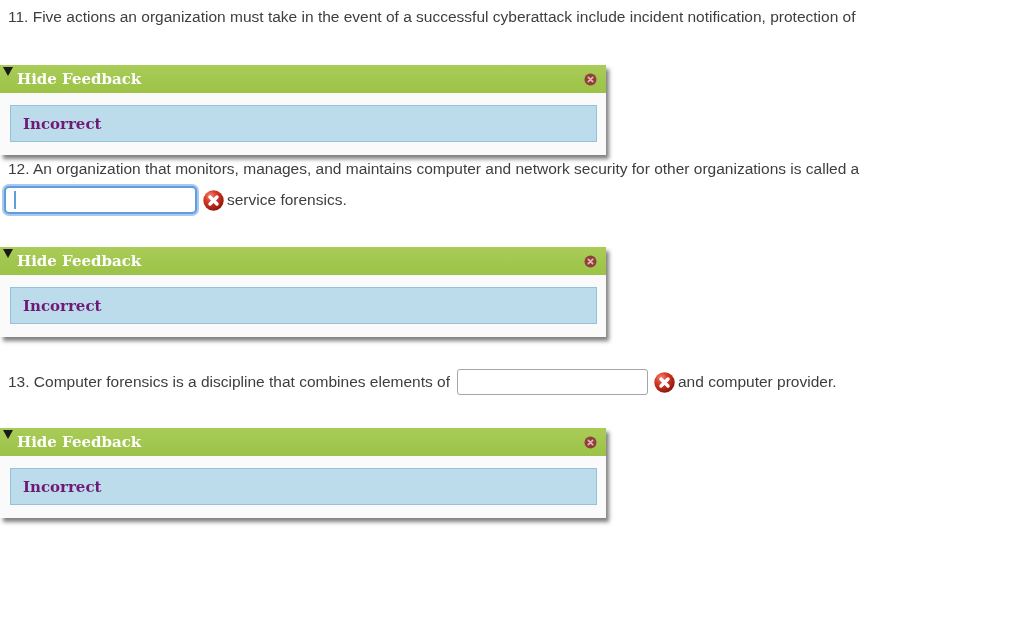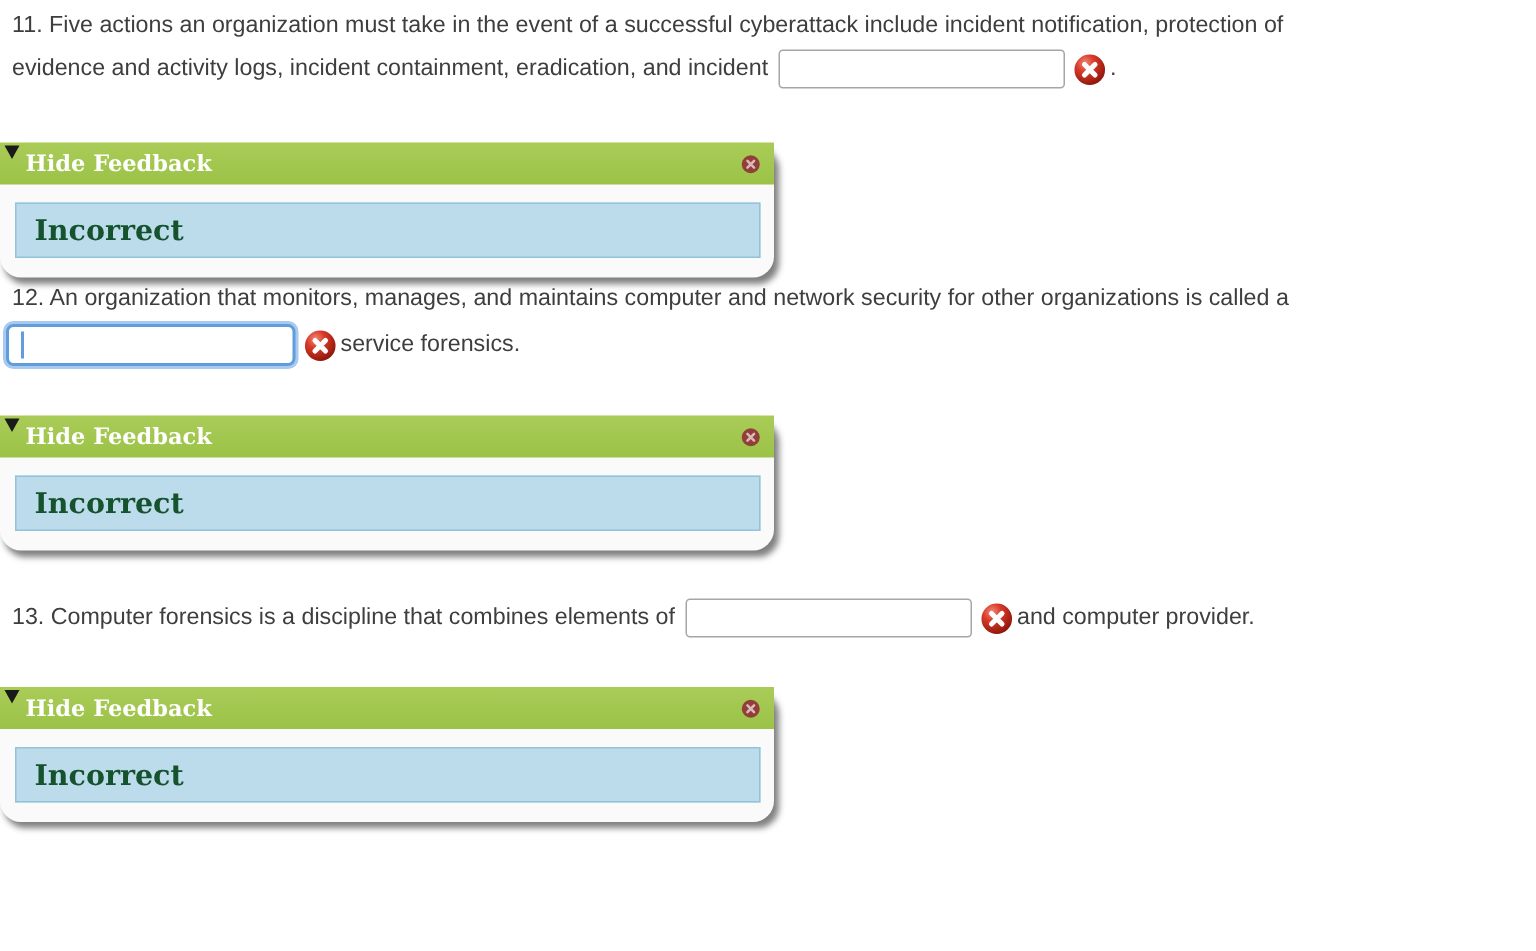--- a/index.html
+++ b/index.html
@@ -49,24 +49,23 @@
   .caret {
     position: absolute; left: 10px; top: 5px;
     width: 2px; height: 18px;
     background: #5f9ddc;
   }
   .err-icon { margin-left: 6px; display: inline-flex; line-height: 0; }
   .suffix { margin-left: 3px; }
 
   
   .panel {
-    width: 516px;
+    width: 606px;
     background: #fafafa;
     box-shadow: 3px 4px 4px rgba(0,0,0,0.5);
-    border-radius: 14px;
   }
   .p1 { margin-top: 34px; }
   .q12 { }
   .p2 { margin-top: 30px; }
   .q13 { margin-top: 30px; }
   .p3 { margin-top: 31px; }
 
   .panel-header {
     position: relative;
     height: 28px;
@@ -96,52 +95,41 @@
   }
   .panel-body { padding: 12px 9px 13px 10px; }
   .feedback-box {
     height: 37px;
     background: #bcdcec;
     border: 1px solid #93c2da;
     display: flex; align-items: center;
     padding-left: 12px;
     font-family: "DejaVu Serif", serif;
     font-weight: bold;
-    font-size: 19px;
-    color: #14532d;
+    font-size: 15px;
+    color: #701a75;
   }
 </style>
 </head>
 <body>
 
 <svg width="0" height="0" style="position:absolute" aria-hidden="true">
   <defs>
     <radialGradient id="redBall" cx="0.35" cy="0.28" r="0.85">
       <stop offset="0" stop-color="#f08a7a"></stop>
       <stop offset="0.35" stop-color="#d93a28"></stop>
       <stop offset="1" stop-color="#7e0e06"></stop>
     </radialGradient>
   </defs>
 </svg>
 
 <div class="page">
 
   <section class="question q11">
     <div class="qline">11. Five actions an organization must take in the event of a successful cyberattack include incident notification, protection of</div>
-    <div class="qrow">
-      <span class="qtext">evidence and activity logs, incident containment, eradication, and incident</span>
-      <input class="answer-input" type="text" value="" style="">
-      <span class="err-icon">
-        <svg width="21" height="21" viewBox="0 0 21 21">
-            <circle cx="10.5" cy="10.5" r="10.2" fill="url(#redBall)"></circle>
-            <path d="M7 7L14 14M14 7L7 14" stroke="#ffffff" stroke-width="3.4" stroke-linecap="round"></path>
-          </svg>
-      </span>
-      <span class="qtext suffix">.</span>
-    </div>
   </section>
 
   <section class="panel p1">
     <div class="panel-header">
       <span class="tri"></span>
       <span class="panel-title">Hide Feedback</span>
       <span class="panel-close">
         <svg width="13" height="13" viewBox="0 0 13 13">
             <circle cx="6.5" cy="6.5" r="6" fill="#8e3136" opacity="0.9"></circle>
             <path d="M4.3 4.3L8.7 8.7M8.7 4.3L4.3 8.7" stroke="#ddb8ba" stroke-width="1.7" stroke-linecap="round"></path>

